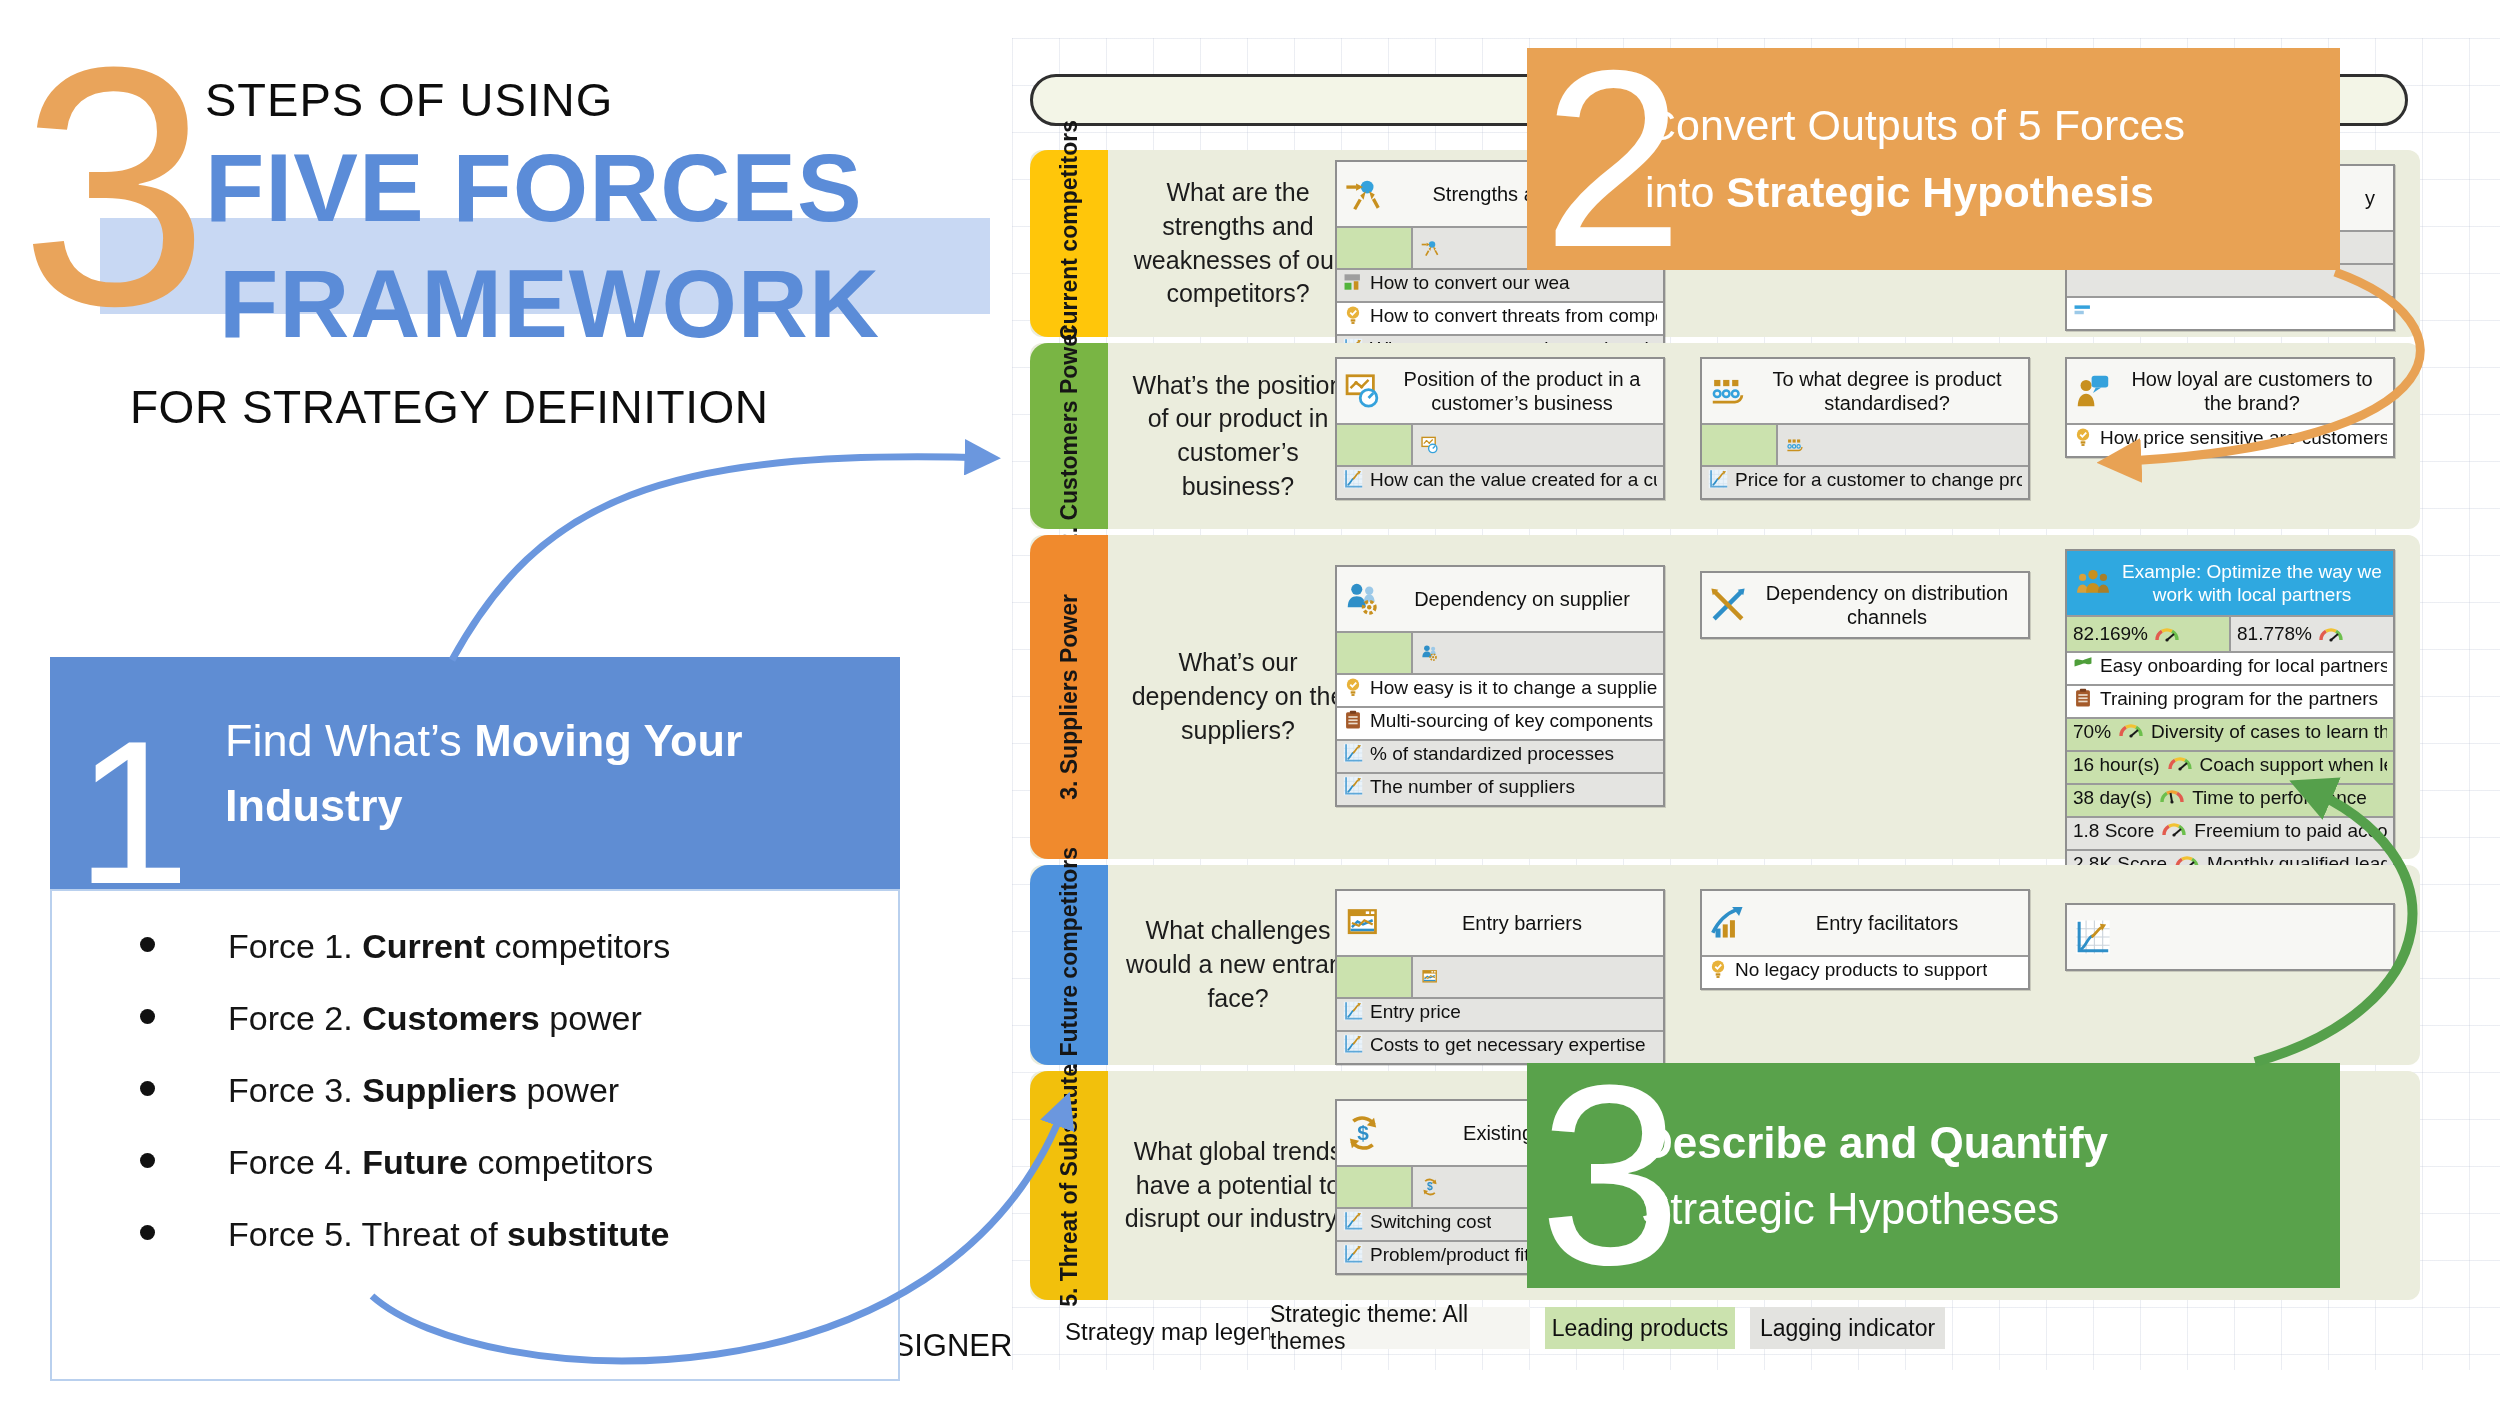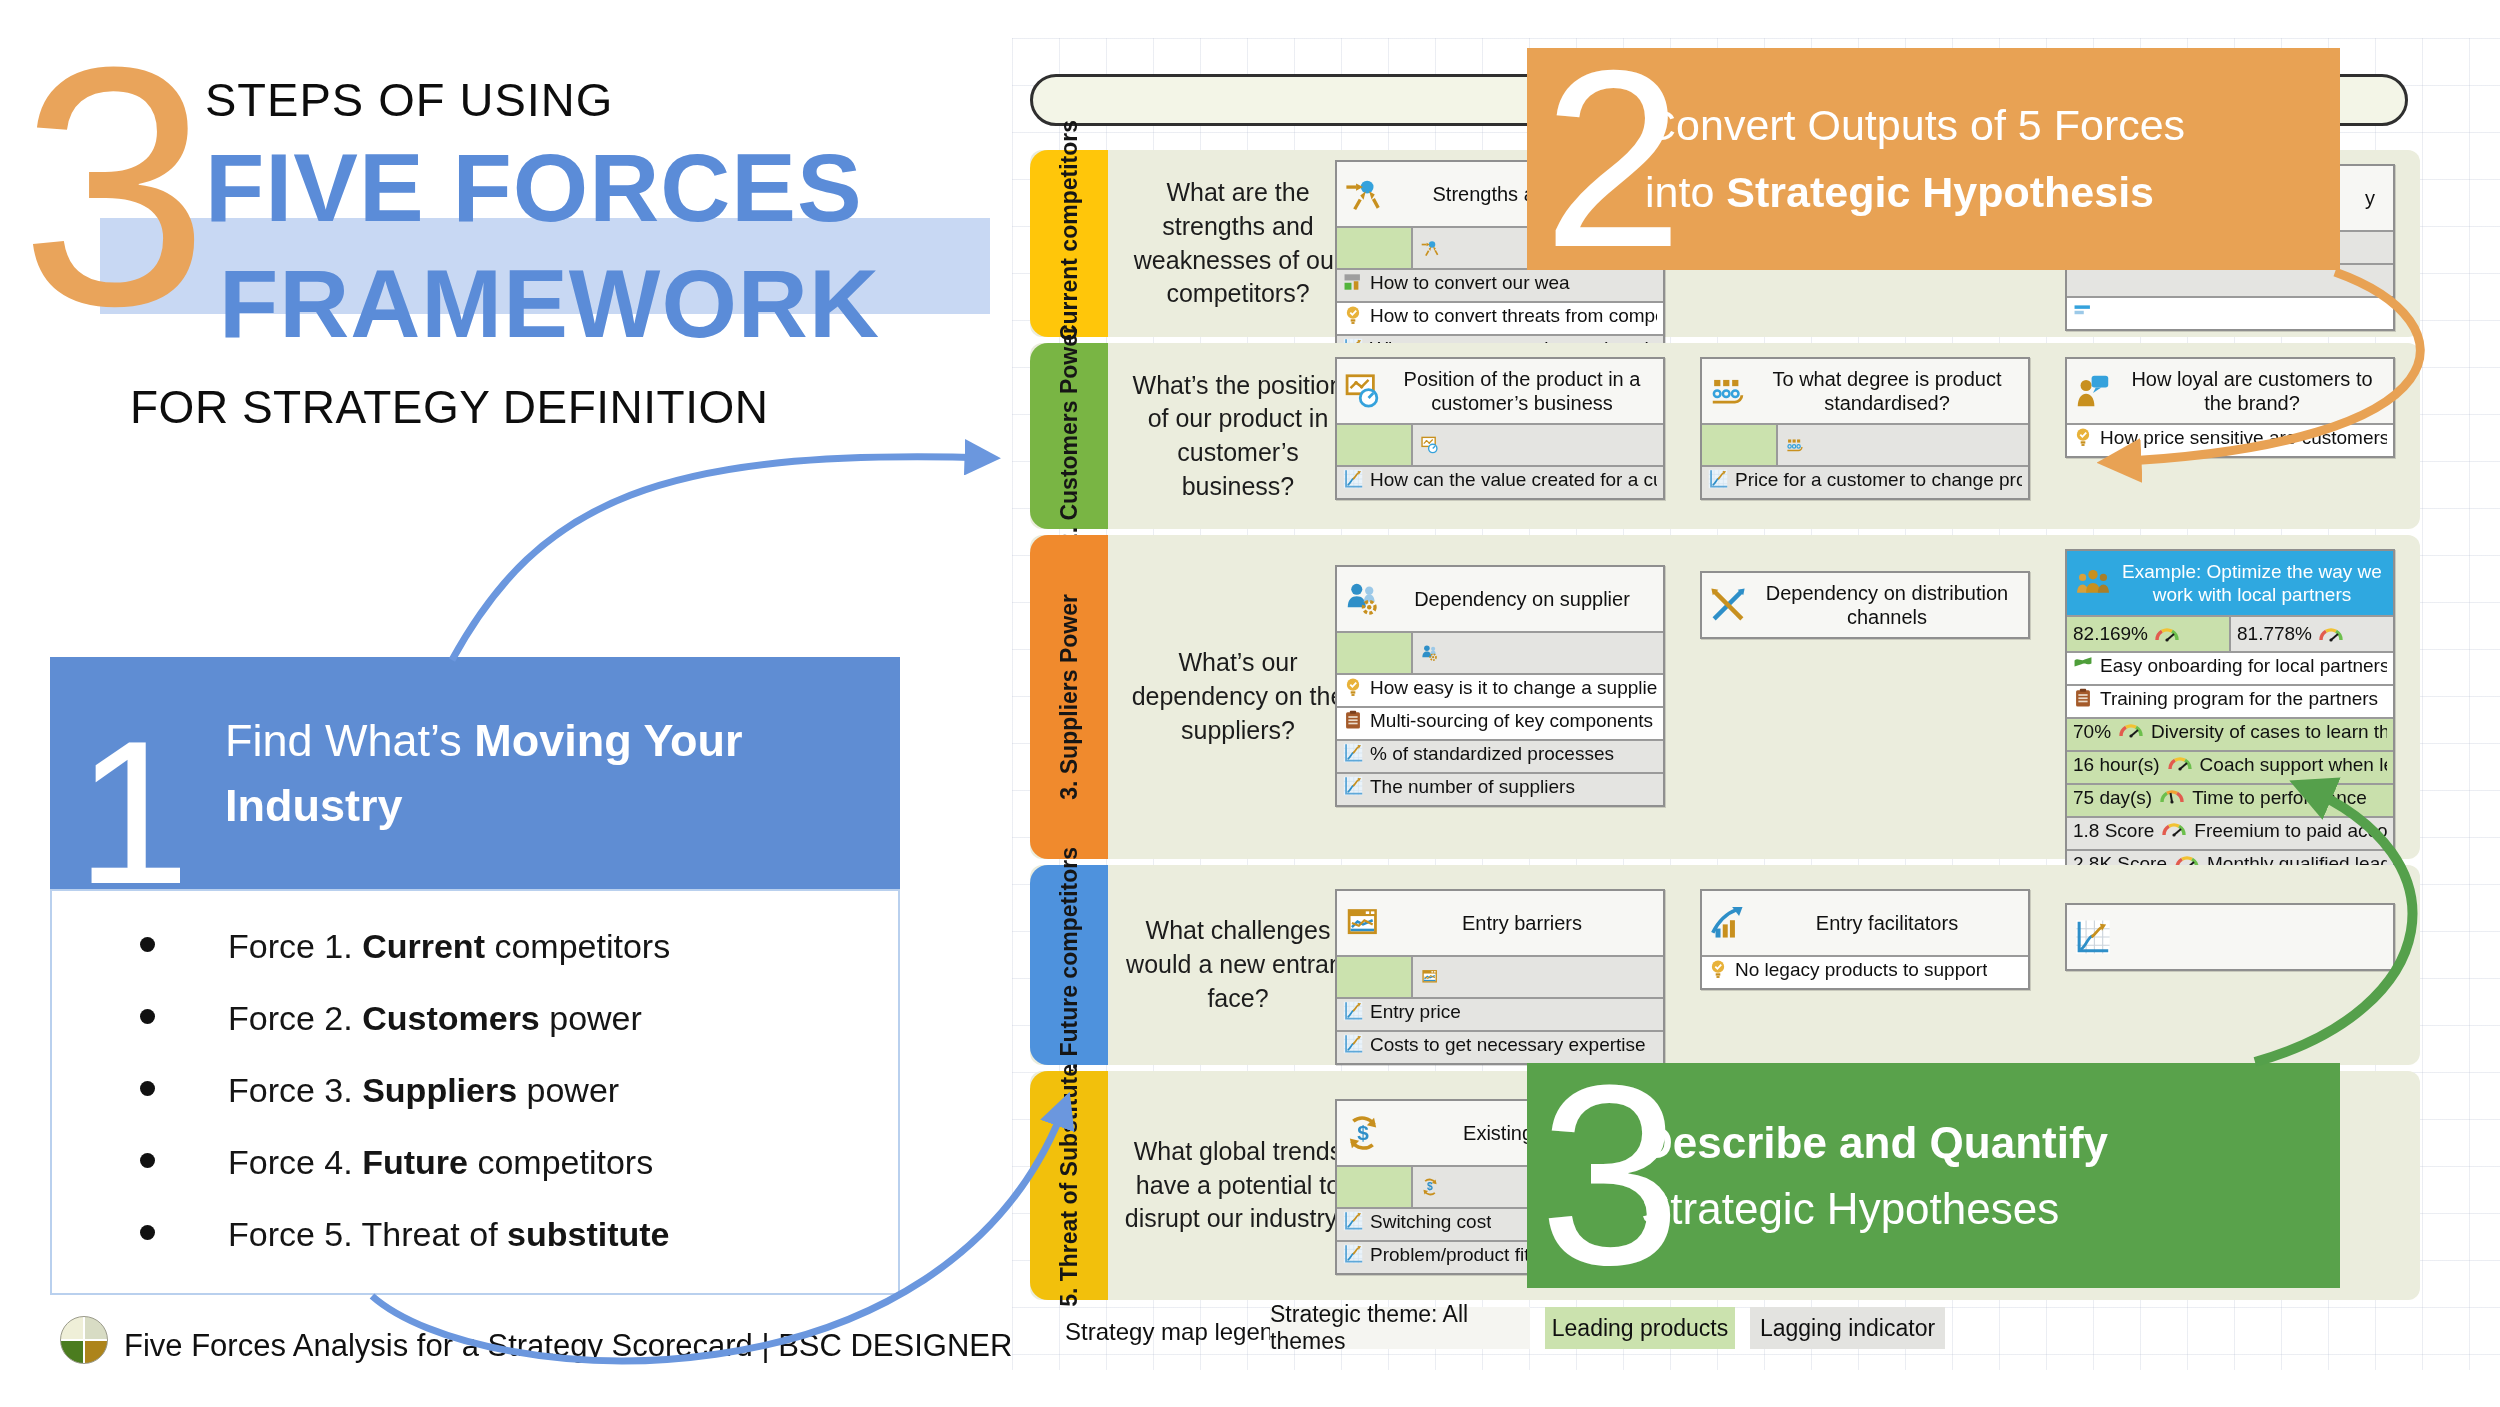--- a/index.html
+++ b/index.html
@@ -12,21 +12,21 @@
   #t1{left:205px;top:72px;font-size:47px;letter-spacing:1px;color:#0d0d0d;}
   #t2{left:205px;top:132px;font-size:97px;font-weight:700;color:#5B8CD8;letter-spacing:1px;}
   #t3{left:219px;top:248px;font-size:97px;font-weight:700;color:#5B8CD8;letter-spacing:1px;}
   #t4{left:130px;top:380px;font-size:46px;letter-spacing:.5px;color:#0d0d0d;}
   #step1-box{left:50px;top:657px;width:850px;height:232px;background:#5F8DD3;}
   .bignum{position:absolute;color:#fff;font-weight:400;}
   #num1{left:26px;bottom:0px;font-size:205px;line-height:.75;}
   #step1-text{position:absolute;left:175px;top:50%;transform:translateY(-50%);width:640px;
               color:#fff;font-size:45px;line-height:1.45;}
   #step1-text b{font-weight:700;}
-  #list-box{left:50px;top:889px;width:850px;height:406px;background:#fff;border:2px solid #b9d0ee;box-sizing:border-box;}
+  #list-box{left:50px;top:889px;width:850px;height:492px;background:#fff;border:2px solid #b9d0ee;box-sizing:border-box;}
   #forces-list{position:absolute;left:0;top:36px;width:100%;}
   .force-item{display:flex;align-items:flex-start;margin-bottom:33px;font-size:34px;color:#151515;}
   .force-item .dot{flex:0 0 15px;width:15px;height:15px;border-radius:50%;background:#111;margin:10px 73px 0 88px;}
   .force-item b{font-weight:700;}
   #logo{left:60px;top:1316px;width:48px;height:48px;border-radius:50%;border:1px solid #9a9a8a;box-sizing:border-box;
         background:linear-gradient(#fff,#fff) center/2px 100% no-repeat,
                    linear-gradient(#fff,#fff) center/100% 2px no-repeat,
                    conic-gradient(#D8DCC4 0 25%, #AD841B 25% 50%, #4B7C1F 50% 75%, #EFEFD8 75% 100%);}
   #caption{left:124px;top:1328px;font-size:31px;color:#101010;}
   
@@ -473,21 +473,21 @@
                 <path d="M3 15 A10 10 0 0 1 8 6.3" stroke="#E25B4E" stroke-width="3.4" fill="none"></path>
                 <path d="M8 6.3 A10 10 0 0 1 18 6.3" stroke="#F2C233" stroke-width="3.4" fill="none"></path>
                 <path d="M18 6.3 A10 10 0 0 1 23 15" stroke="#6CBF4C" stroke-width="3.4" fill="none"></path>
                 <line x1="13" y1="15" x2="20" y2="9" stroke="#1a1a1a" stroke-width="2"></line>
                 <circle cx="13" cy="15" r="1.6" fill="#1a1a1a"></circle>
               </svg>
             </span>
             <span class="t">Coach support when learning</span>
           </div>
           <div class="crow" style="background:#C9E0AC">
-            <span class="v">75 day(s)</span>
+            <span class="v">38 day(s)</span>
             <span class="icn" style="width:26px;height:18px">
               <svg viewBox="0 0 26 18">
                 <path d="M3 15 A10 10 0 0 1 8 6.3" stroke="#6CBF4C" stroke-width="3.4" fill="none"></path>
                 <path d="M8 6.3 A10 10 0 0 1 18 6.3" stroke="#F2A233" stroke-width="3.4" fill="none"></path>
                 <path d="M18 6.3 A10 10 0 0 1 23 15" stroke="#E25B4E" stroke-width="3.4" fill="none"></path>
                 <line x1="13" y1="15" x2="11.5" y2="6" stroke="#1a1a1a" stroke-width="2"></line>
                 <circle cx="13" cy="15" r="1.6" fill="#1a1a1a"></circle>
               </svg>
             </span>
             <span class="t">Time to performance</span>

